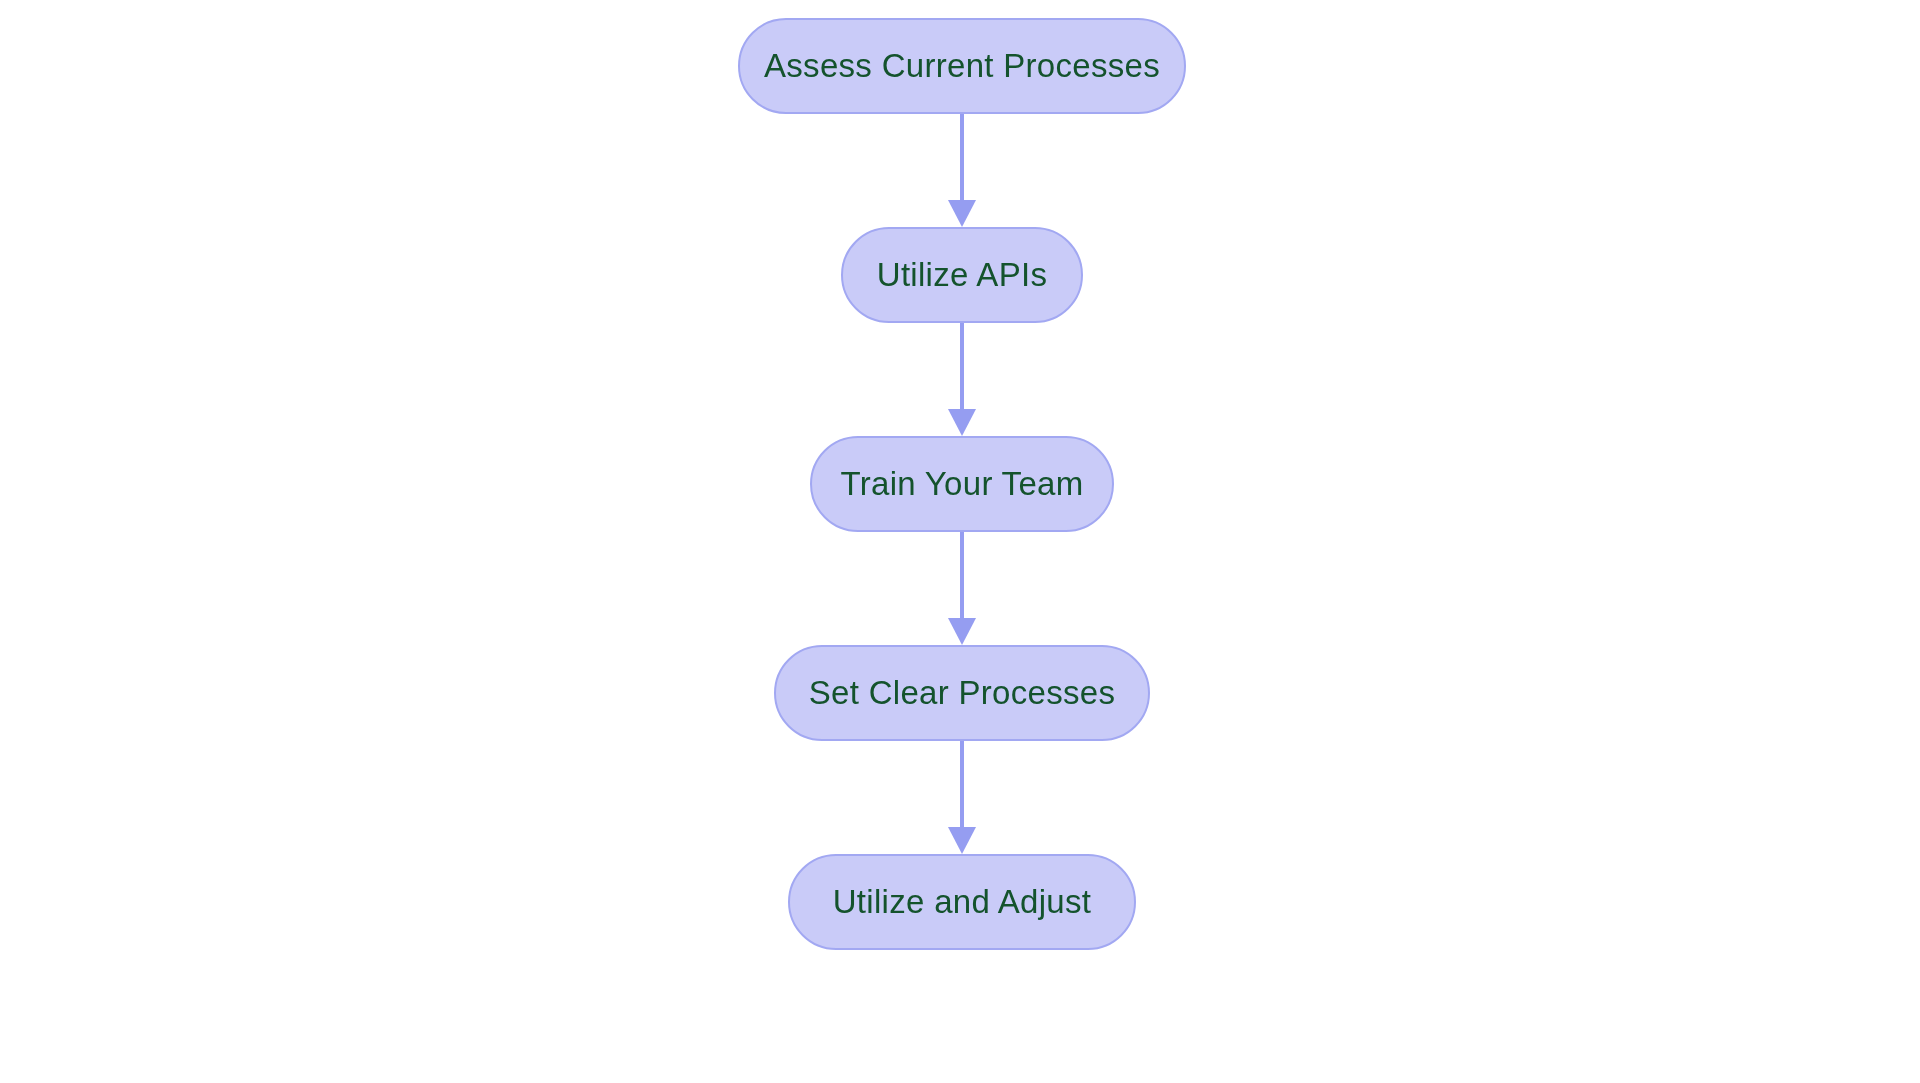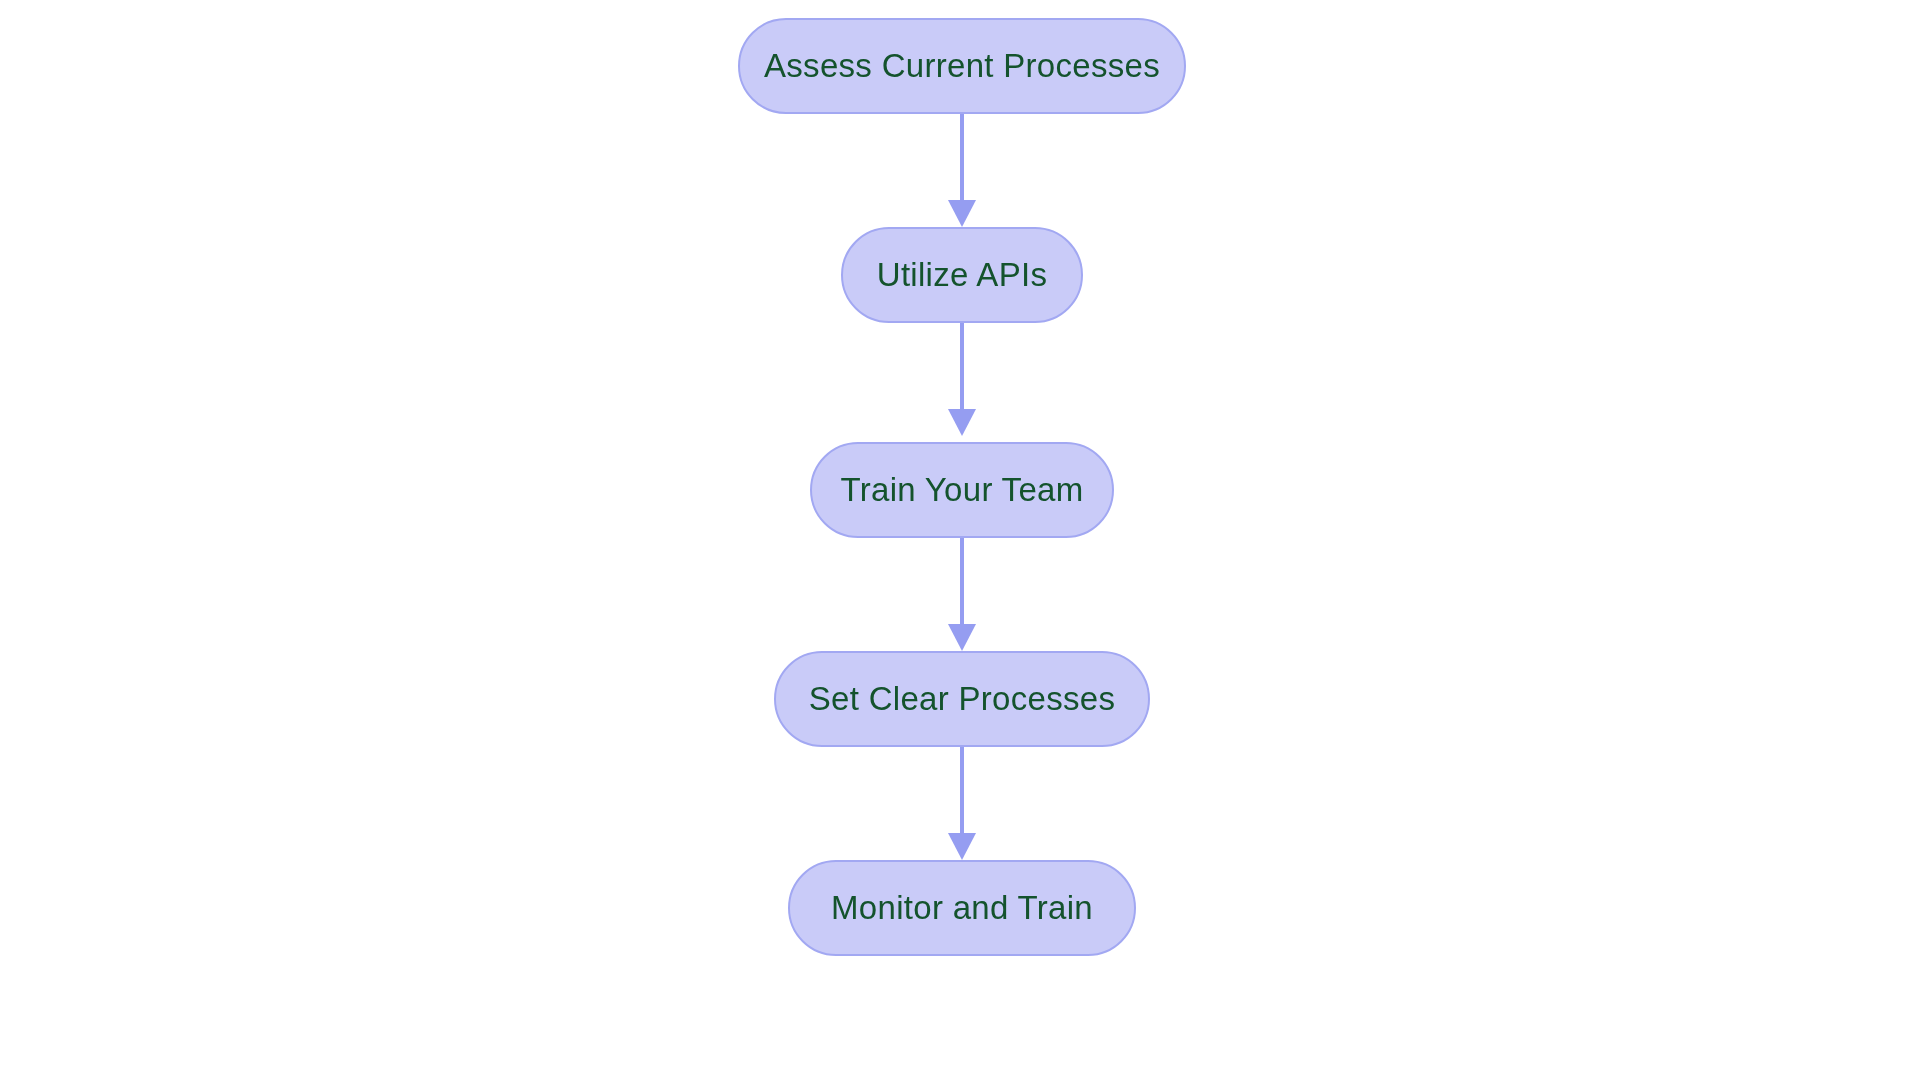--- a/index.html
+++ b/index.html
@@ -37,21 +37,21 @@
     justify-content: center;
     color: #14532d;
     font-size: 33px;
     font-weight: 400;
     letter-spacing: 0.3px;
     white-space: nowrap;
     flex: 0 0 auto;
   }
   .node-0 { width: 448px; }
   .node-1 { width: 242px; }
-  .node-2 { width: 304px; margin-top: 6px; }
+  .node-2 { width: 304px; }
   .node-3 { width: 376px; }
   .node-4 { width: 348px; }
   .arrow {
     height: 113px;
     display: flex;
     flex-direction: column;
     align-items: center;
     flex: 0 0 auto;
   }
   .arrow-line {
@@ -105,17 +105,17 @@
     <div class="node node-3">
       <span>Set Clear Processes</span>
     </div>
 
     <div class="arrow">
       <div class="arrow-line"></div>
       <div class="arrow-head"></div>
     </div>
 
     <div class="node node-4">
-      <span>Monitor and Train</span>
+      <span>Utilize and Adjust</span>
     </div>
 
   </div>
 </div>
 
 </body></html>

